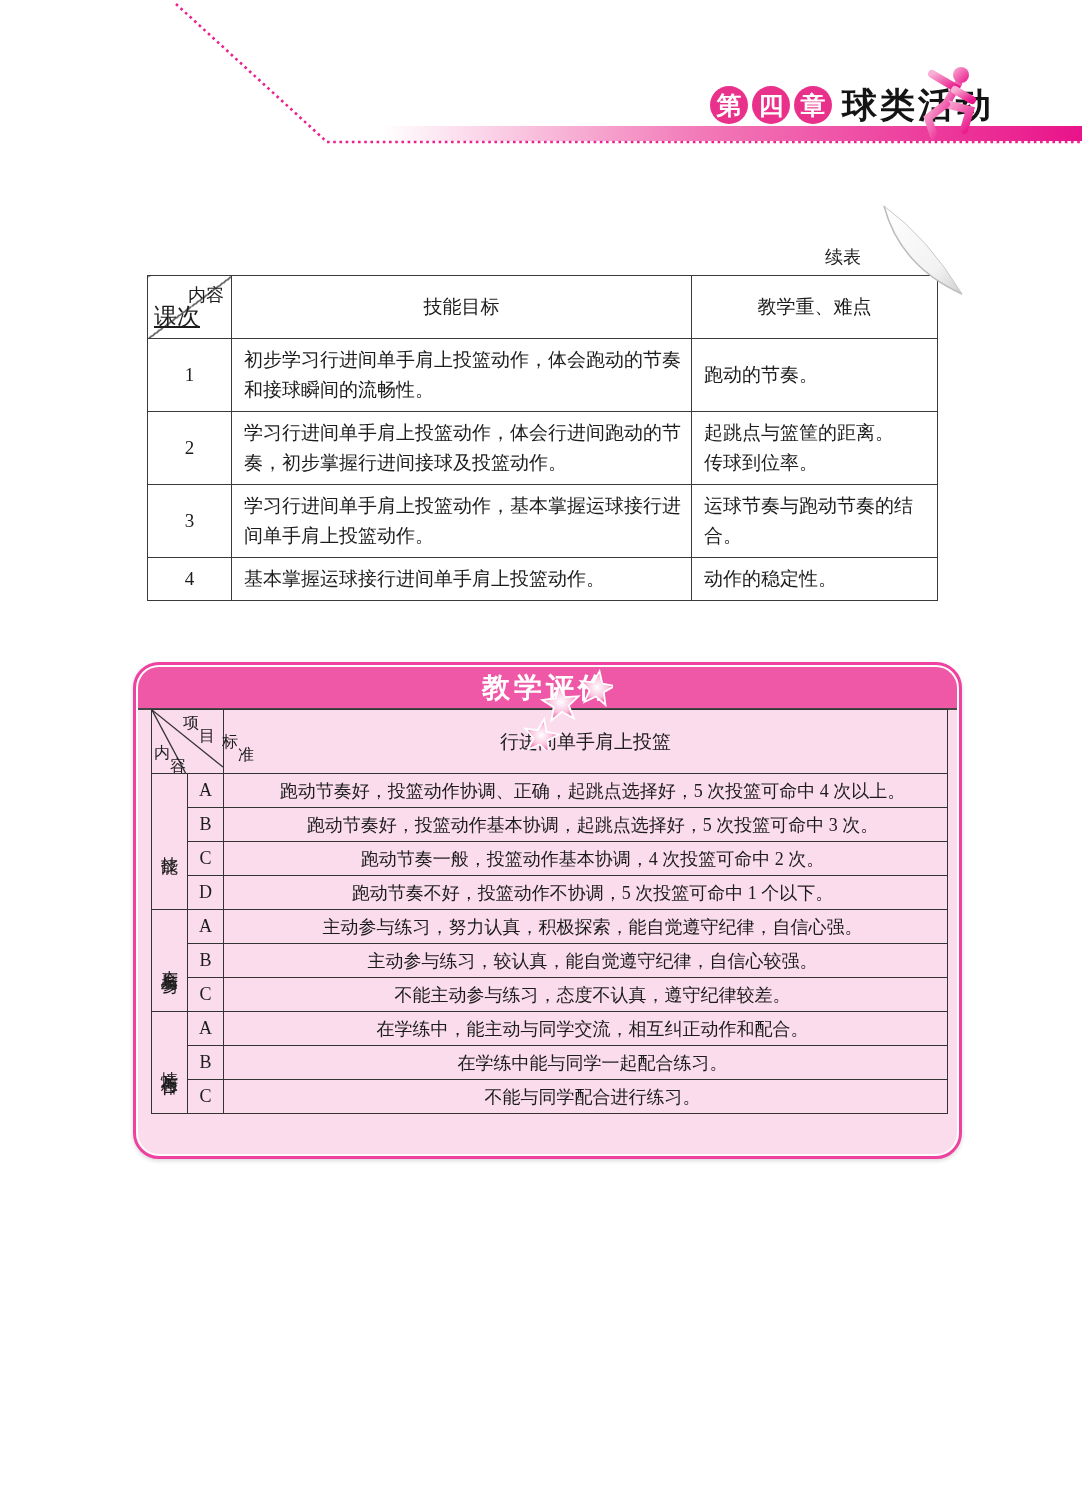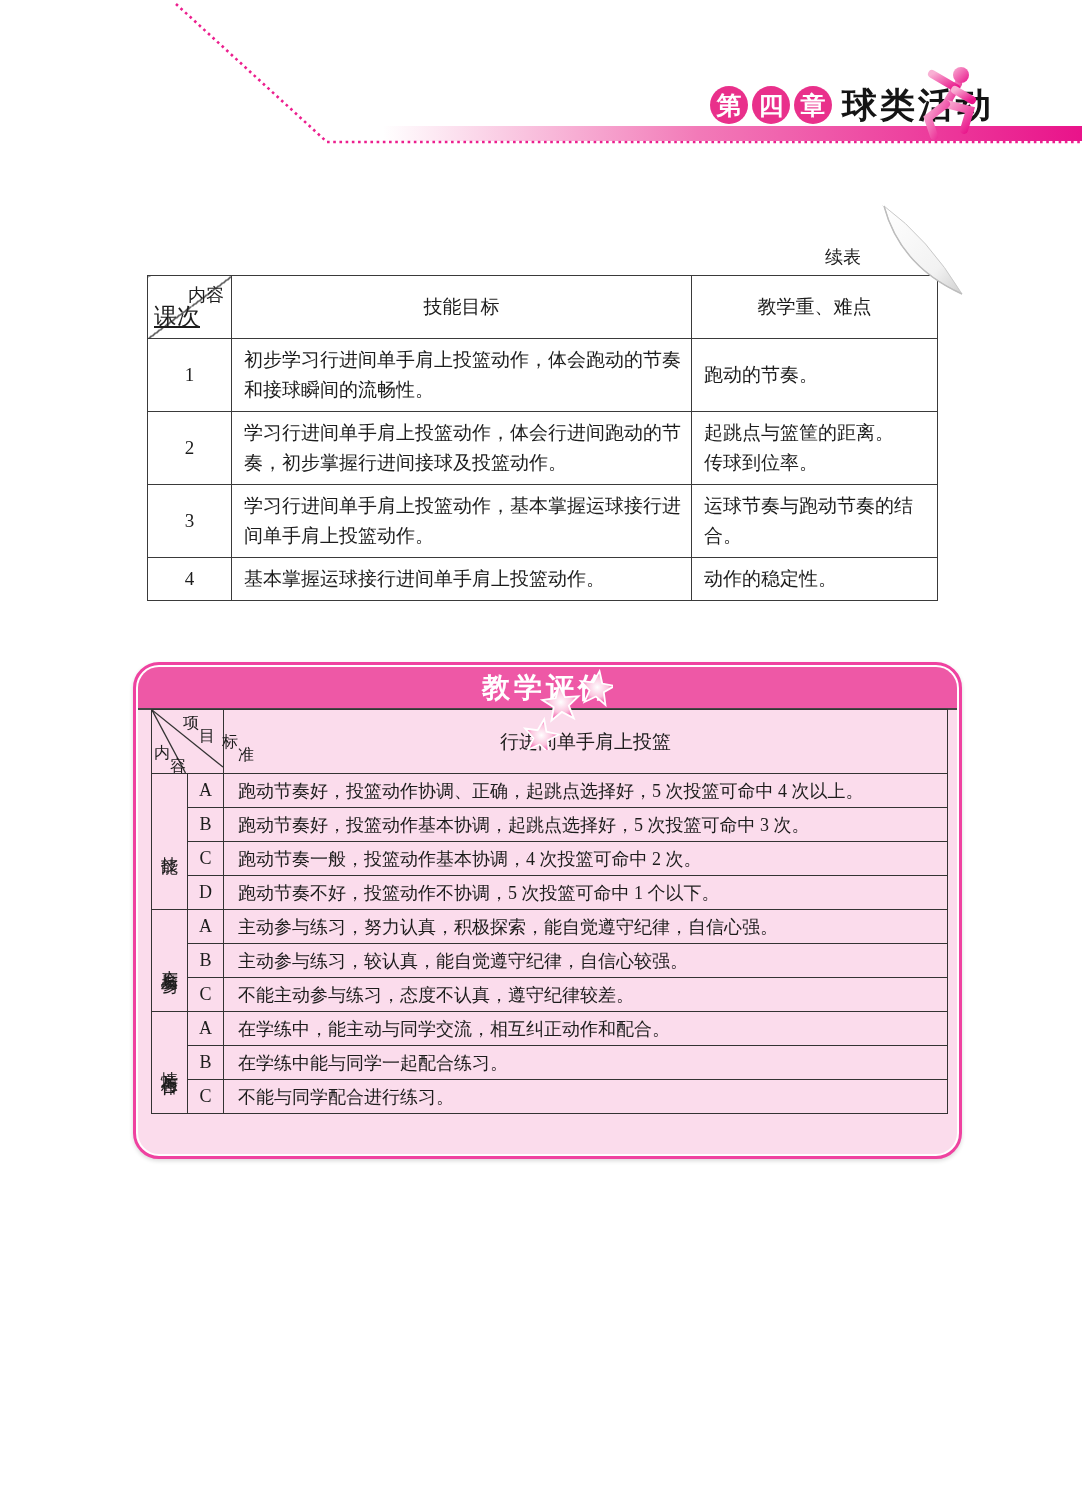--- a/index.html
+++ b/index.html
@@ -67,21 +67,21 @@
     padding-left:344px; letter-spacing:4px;
     font-family:"Liberation Sans","DejaVu Sans",sans-serif;
   }
   .stars { position:absolute; left:277px; top:-45px; width:200px; height:130px; pointer-events:none; }
 
   .t2 { position:absolute; left:15px; top:44px; width:797px; }
   .t2 td { border:1.6px solid #333333; font-size:18px; vertical-align:middle; }
   .t2 .cat { width:30px; text-align:center; padding:2px 0; }
   .t2 .cat span { writing-mode:vertical-rl; text-orientation:upright; letter-spacing:2px; font-size:17px; }
   .t2 .grade { width:42px; text-align:center; font-size:18px; }
-  .t2 .desc { padding-left:14px; text-align:left; height:34px; }
+  .t2 .desc { padding-left:14px; text-align:center; height:34px; }
   .t2 tr.h td { height:64px; }
   .t2 .cht { text-align:center; font-size:19px; }
   .diag2 { position:relative; }
   .diag2 svg { position:absolute; left:0; top:0; width:100%; height:100%; }
   .diag2 .lbl { position:absolute; font-size:16px; line-height:20px; white-space:nowrap;font-family:Liberation Serif, serif; }
   .lbl-item { right:8px; top:3px; }
   .lbl-std  { left:22px; top:22px;margin-left:48px; }
   .lbl-cont { left:2px;  top:33px; }
 
   

